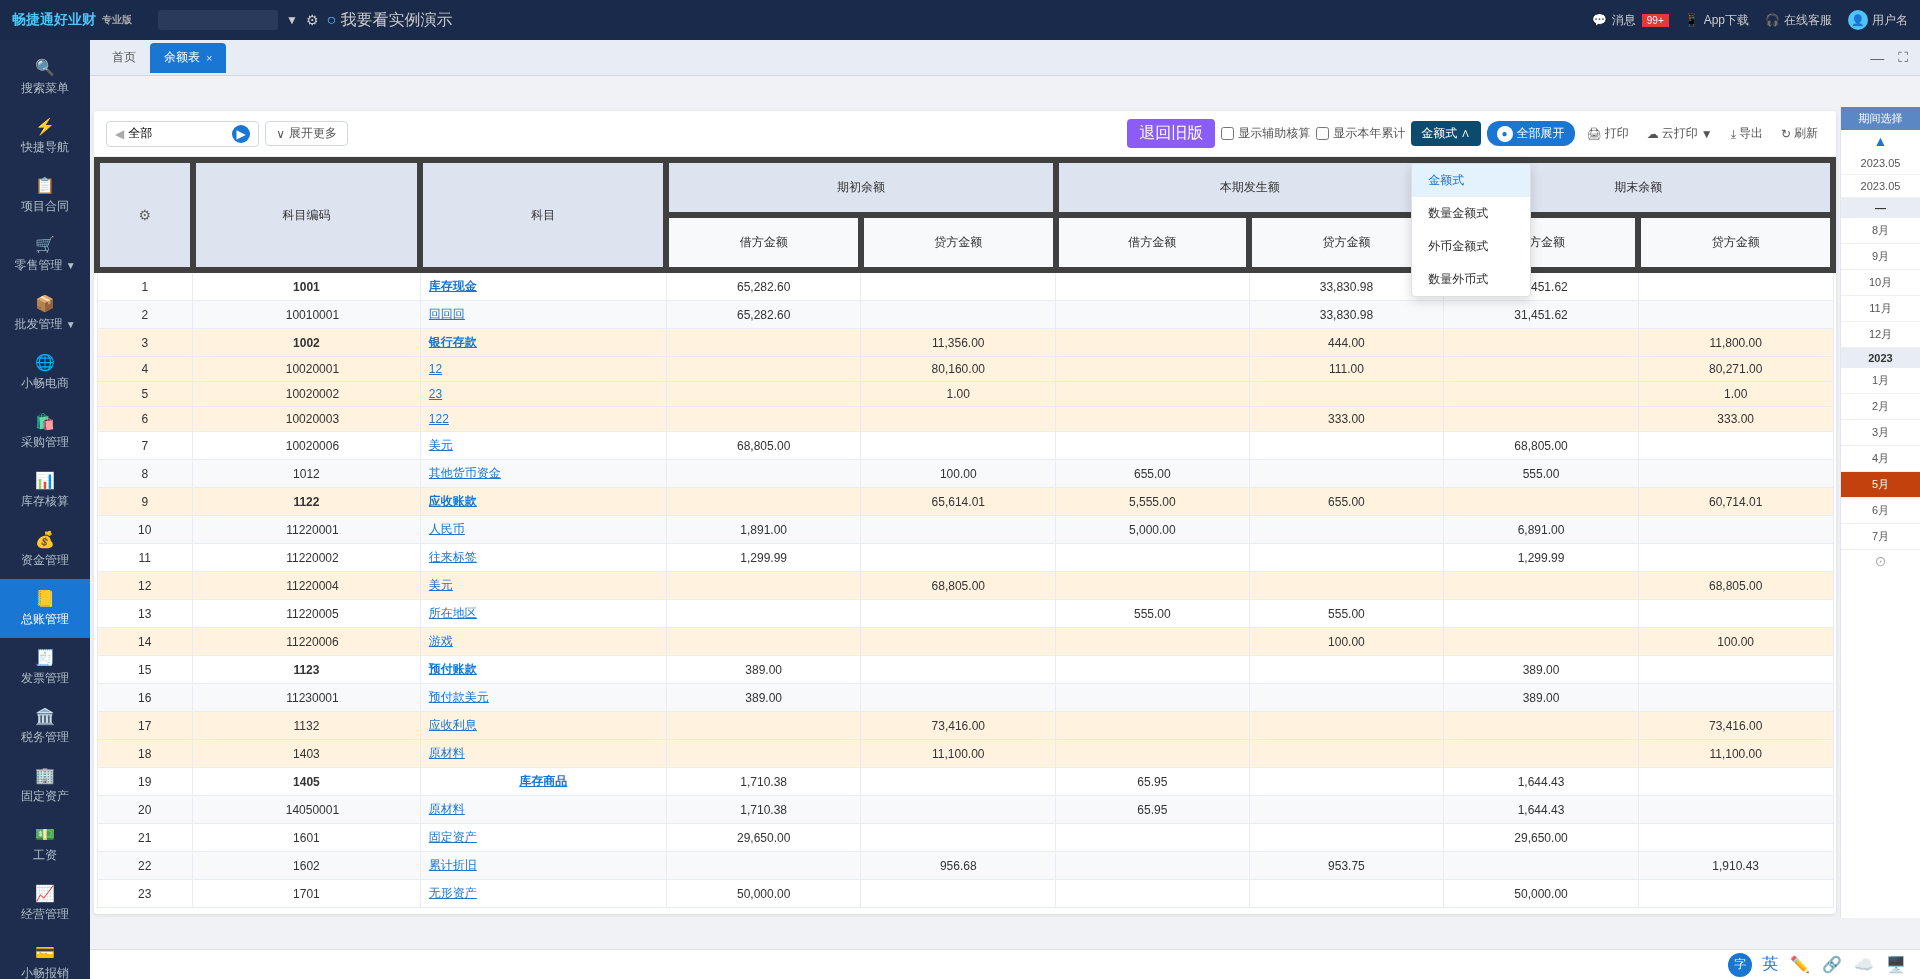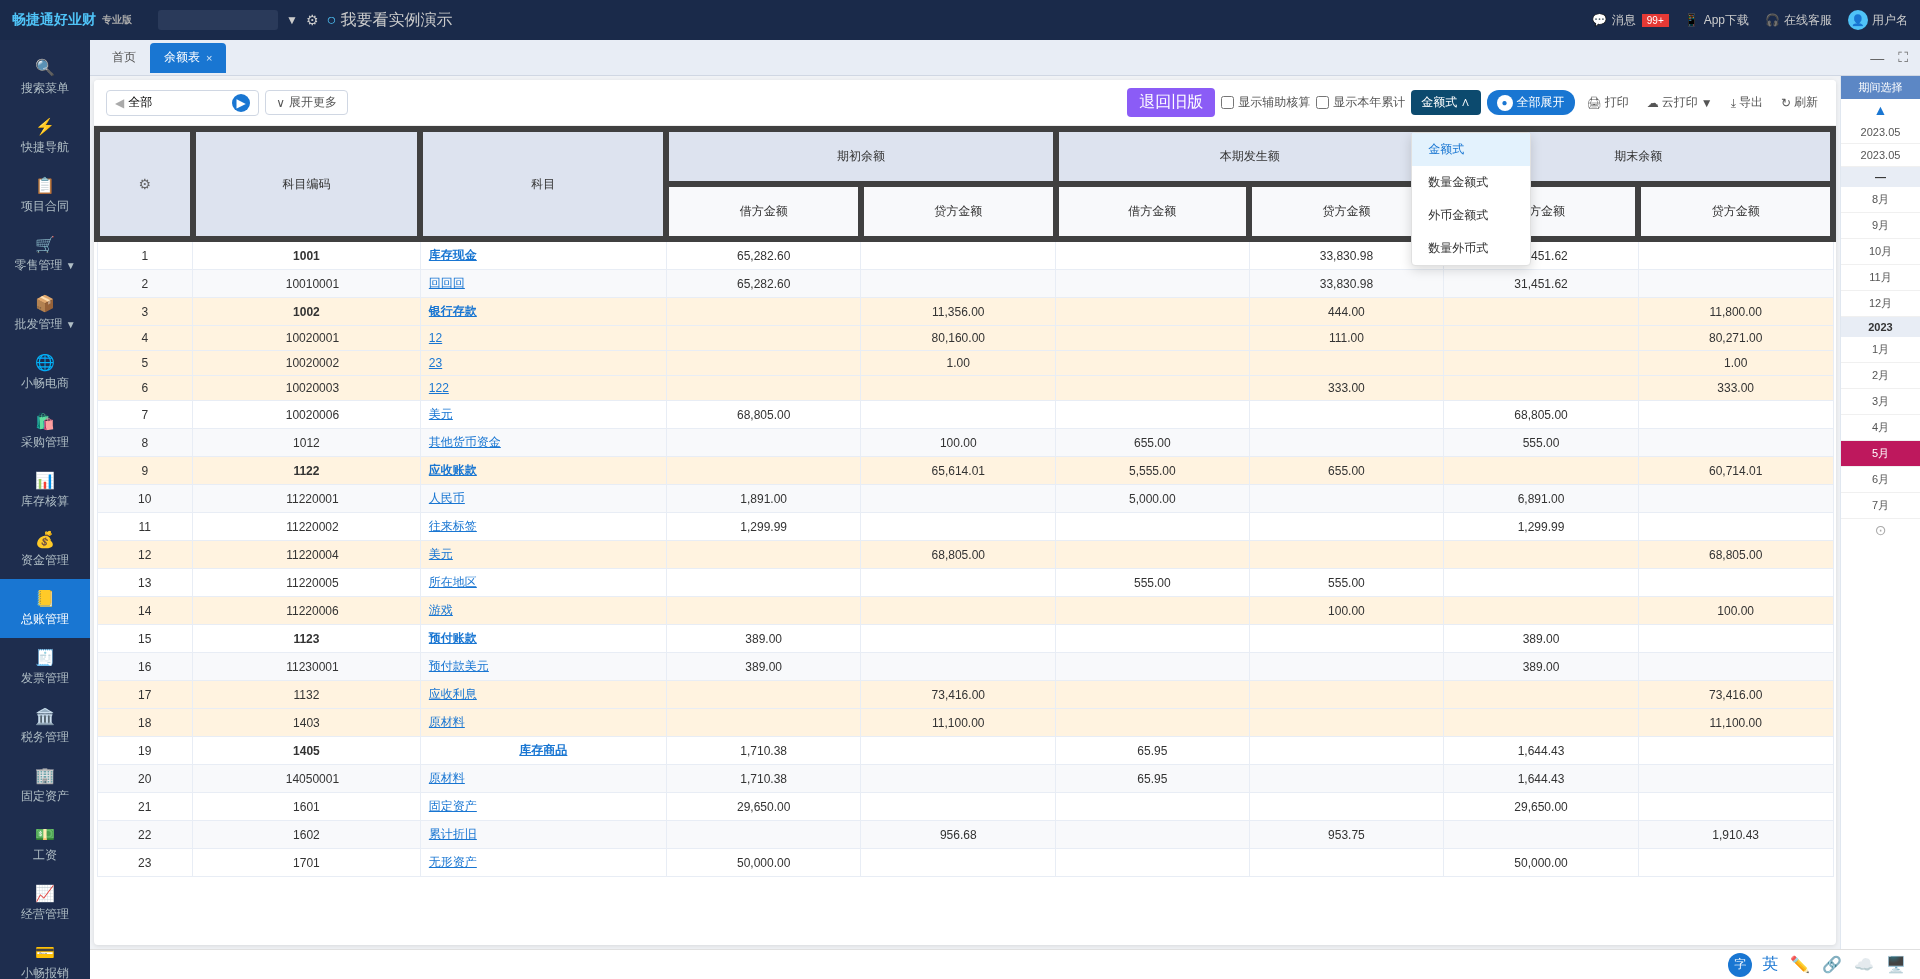--- a/index.html
+++ b/index.html
@@ -19,21 +19,21 @@
     
     .main-layout { display: flex; height: 939px; }
 
     
     .sidebar { width: 90px; background: #1e2d4e; color: #ccc; display: flex; flex-direction: column; align-items: center; padding-top: 8px; overflow-y: auto; }
     .sidebar-item { width: 100%; text-align: center; padding: 10px 4px; cursor: pointer; font-size: 12px; color: #b0bec5; transition: background 0.2s; }
     .sidebar-item.active { background: #1976d2; color: #fff; }
     .sidebar-item .icon { font-size: 16px; display: block; margin-bottom: 3px; }
 
     
-    .content-area { flex: 1; display: flex; flex-direction: column; overflow: hidden; background: #f0f2f5; }
+    .content-area { flex: 1; display: flex; flex-direction: column; overflow: hidden; background: #f0f2f5; gap: 31px; }
 
     
     .tab-bar { height: 36px; background: #e8edf5; display: flex; align-items: center; padding: 0 8px; border-bottom: 1px solid #d0d7e3; }
     .tab { height: 30px; display: flex; align-items: center; padding: 0 14px; border-radius: 4px 4px 0 0; cursor: pointer; font-size: 12px; gap: 6px; }
     .tab.home { color: #555; background: transparent; }
     .tab.active { background: #1976d2; color: #fff; }
     .tab .close { font-size: 11px; opacity: 0.8; cursor: pointer; }
     .tab-actions { margin-left: auto; display: flex; align-items: center; gap: 6px; }
     .tab-btn { background: none; border: none; cursor: pointer; color: #666; font-size: 14px; padding: 2px 4px; }
 
@@ -73,21 +73,21 @@
     tr:nth-child(even) { background: #f8f9fb; }
     .row-highlight { background: #fff3e0 !important; }
     .link-text { color: #1976d2; text-decoration: underline; cursor: pointer; }
     .settings-icon { font-size: 14px; cursor: pointer; color: #666; }
     .indent { padding-left: 20px; }
 
     
     .right-panel { width: 80px; background: #fff; border-left: 1px solid #e0e7f0; display: flex; flex-direction: column; font-size: 11px; }
     .right-panel-header { background: #5c87c5; color: #fff; padding: 4px 6px; text-align: center; font-size: 11px; }
     .date-item { padding: 5px 6px; text-align: center; cursor: pointer; border-bottom: 1px solid #f0f0f0; color: #555; }
-    .date-item.active { background: #be185d; color: #fff; }
+    .date-item.active { background: #c2410c; color: #fff; }
     .date-year { background: #e8edf5; padding: 4px 6px; text-align: center; font-weight: bold; color: #333; font-size: 11px; }
     .scroll-btn { background: none; border: none; cursor: pointer; padding: 3px; color: #1976d2; font-size: 14px; width: 100%; text-align: center; }
 
     
     .bottom-bar { height: 30px; background: #fff; border-top: 1px solid #e0e0e0; display: flex; align-items: center; justify-content: flex-end; padding: 0 12px; gap: 8px; font-size: 12px; color: #666; }
     .bottom-btn { background: none; border: none; cursor: pointer; font-size: 16px; color: #1976d2; padding: 2px; }
   </style>
 </head>
 <body>
 

